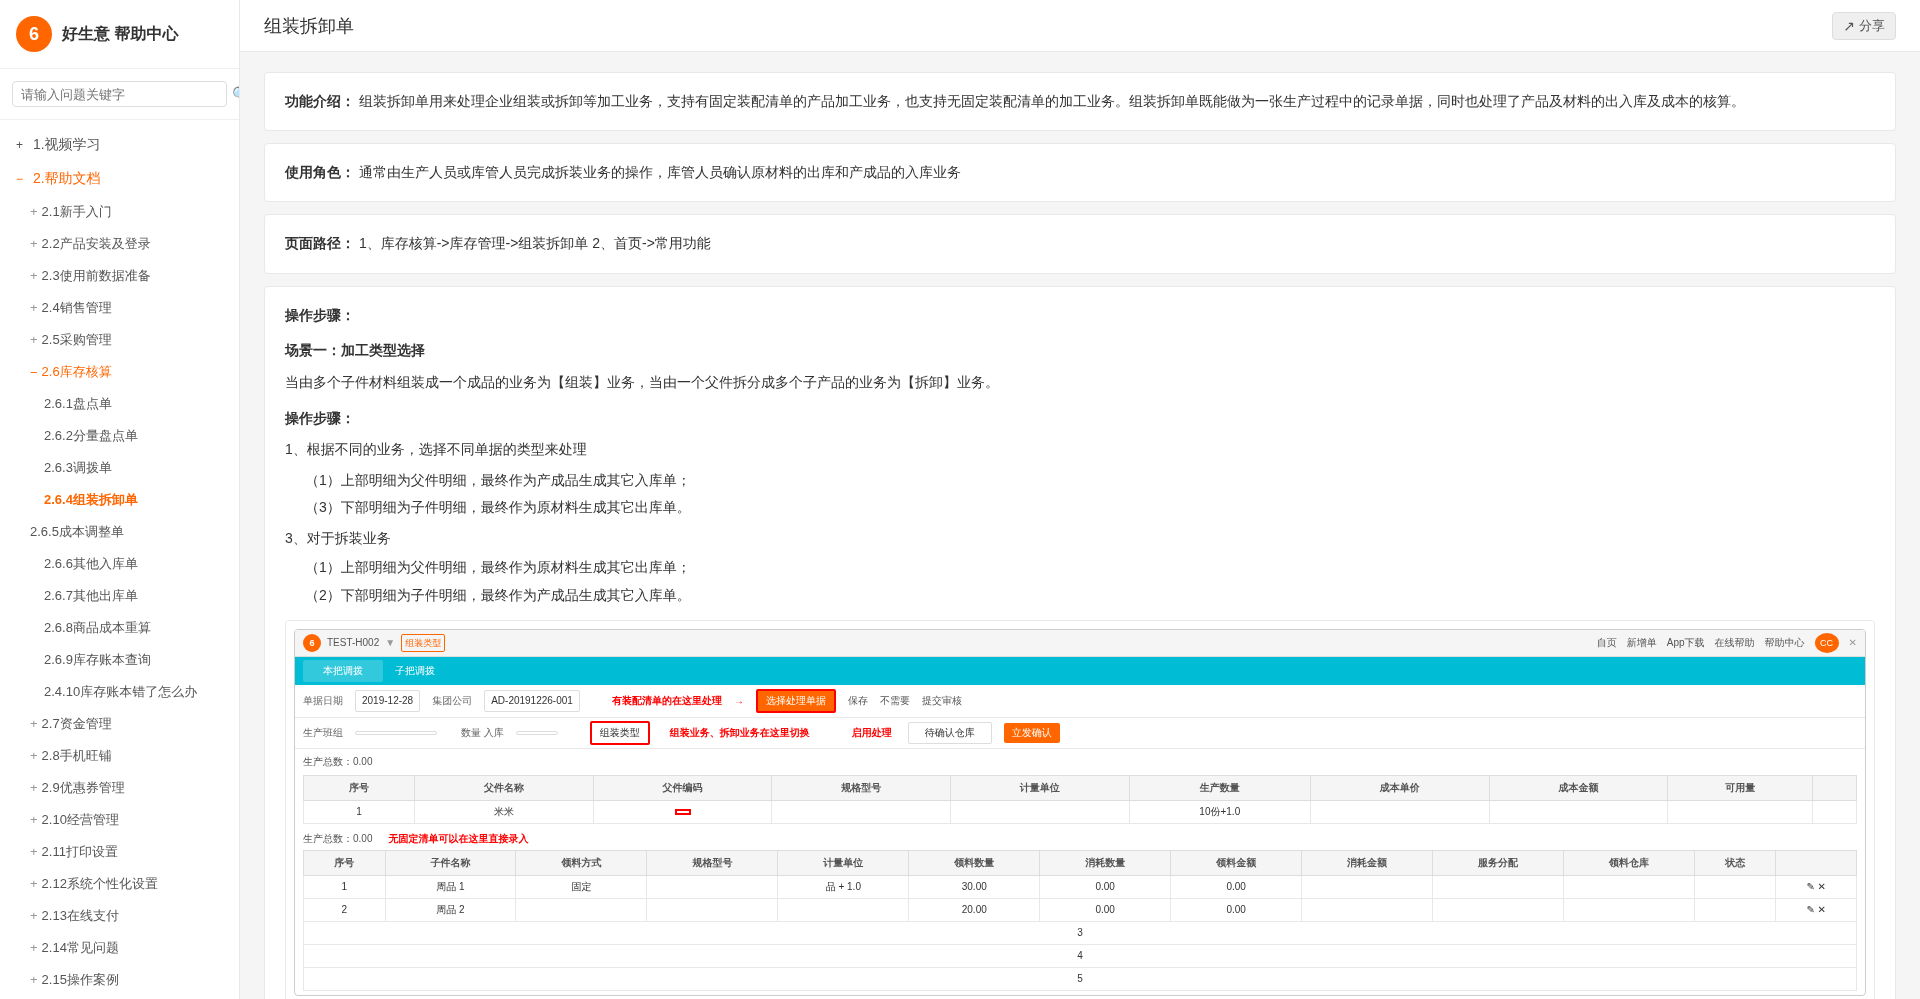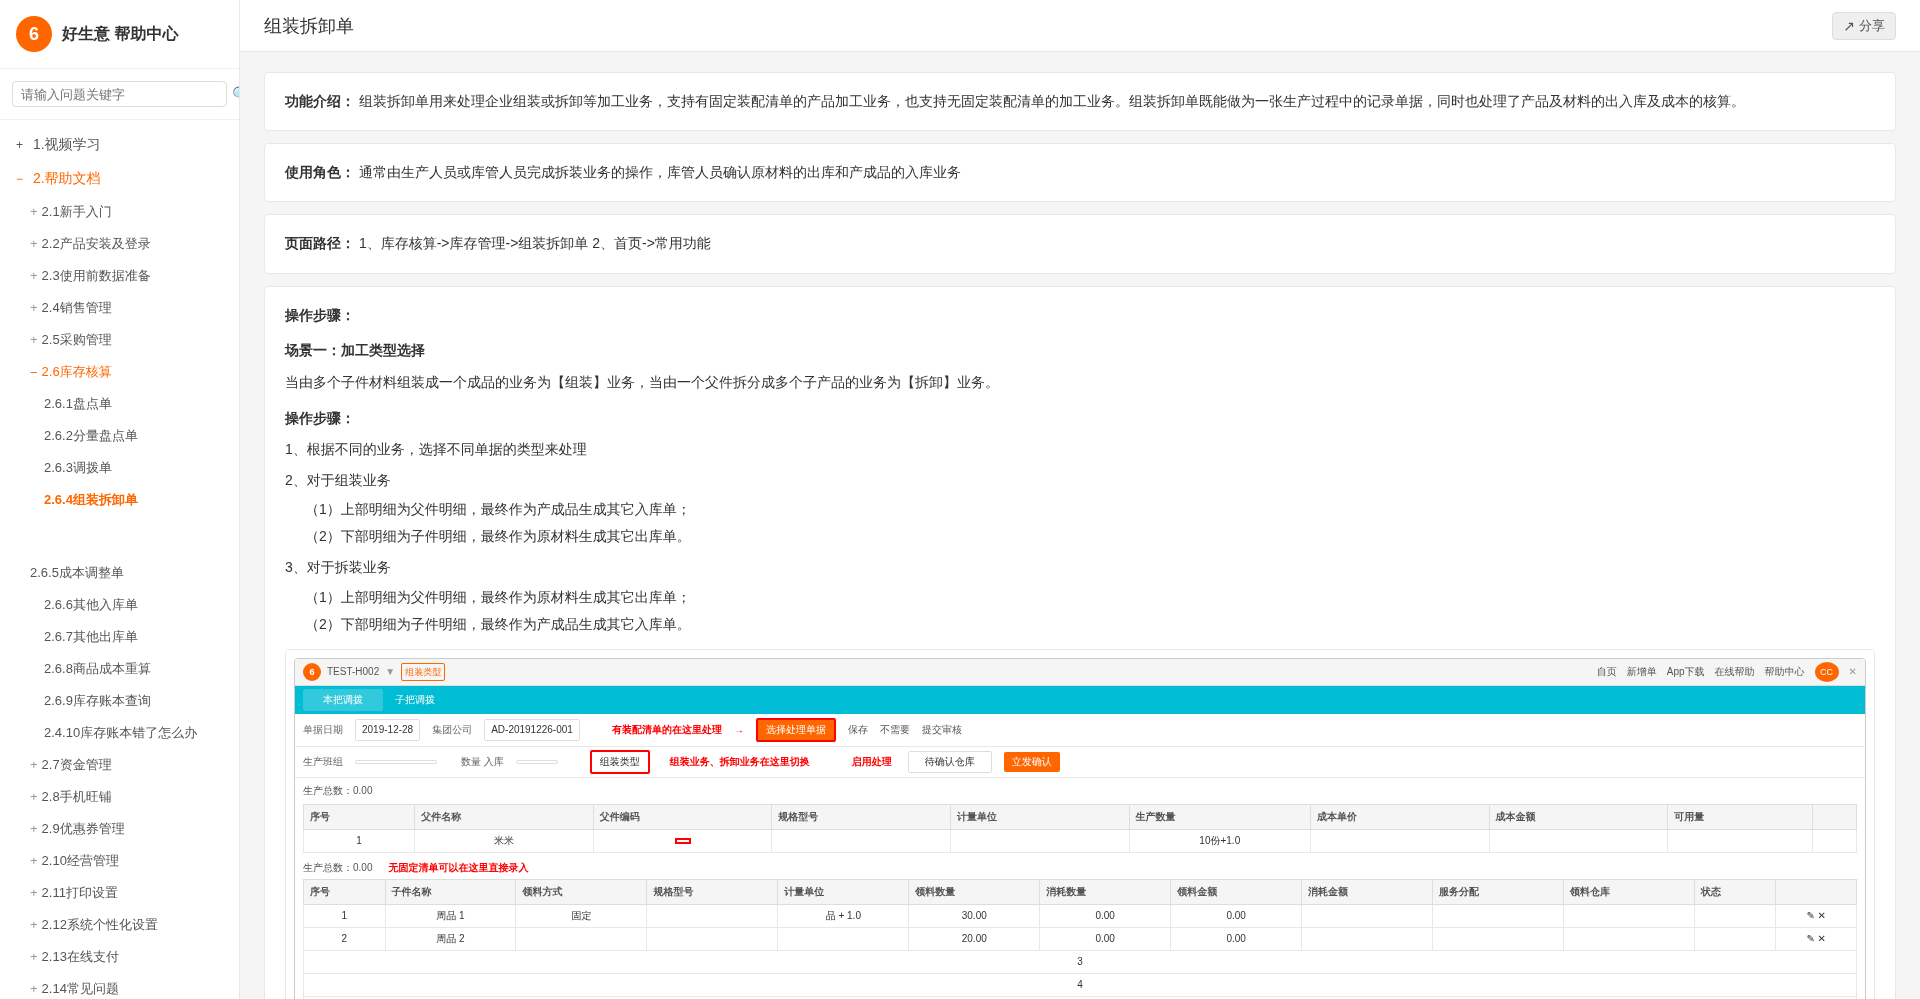--- a/index.html
+++ b/index.html
@@ -31,21 +31,21 @@
     .content-area { flex: 1; overflow-y: auto; background: #f5f5f5; padding: 20px 24px; }
     .content-card { background: #fff; border-radius: 4px; border: 1px solid #e8e8e8; margin-bottom: 12px; padding: 16px 20px; line-height: 1.8; font-size: 14px; color: #333; }
 
     
     .screenshot-container { background: #fff; border: 1px solid #e8e8e8; border-radius: 4px; margin-top: 12px; overflow: hidden; }
 
     
     .mock-ui { border: 1px solid #ccc; border-radius: 4px; background: #fff; font-size: 11px; overflow: hidden; position: relative; }
     .mock-logo-small { width: 18px; height: 18px; background: #f60; border-radius: 50%; display: flex; align-items: center; justify-content: center; color: #fff; font-size: 9px; font-weight: bold; }
     .mock-table { width: 100%; border-collapse: collapse; font-size: 10px; }
-    .mock-table th { background: #f5f5f5; border: 1px solid #ddd; padding: 3px 6px; text-align: left; color: #555; }
+    .mock-table th { background: #f5f5f5; border: 1px solid #ddd; padding: 3px 6px; text-align: center; color: #555; }
     .mock-table td { border: 1px solid #e8e8e8; padding: 2px 6px; text-align: center; color: #333; }
     .bold { font-weight: bold; }
   </style>
 </head>
 <body>
 
 <div class="sidebar">
   <div class="sidebar-logo">
     <div class="logo-icon">
       <span>6</span>
@@ -96,21 +96,21 @@
     </a>
     <a class="nav-sub-item" style="padding-left:44px;">
       <span>2.6.2分量盘点单</span>
     </a>
     <a class="nav-sub-item" style="padding-left:44px;">
       <span>2.6.3调拨单</span>
     </a>
     <a class="nav-sub-item active" style="padding-left:44px;color:#f60;font-weight:bold;">
       <span>2.6.4组装拆卸单</span>
     </a>
-    <a class="nav-sub-item" style="margin-top:41px;">
+    <a class="nav-sub-item" style="">
       <span>2.6.5成本调整单</span>
     </a>
     <a class="nav-sub-item" style="padding-left:44px;">
       <span>2.6.6其他入库单</span>
     </a>
     <a class="nav-sub-item" style="padding-left:44px;">
       <span>2.6.7其他出库单</span>
     </a>
     <a class="nav-sub-item" style="padding-left:44px;">
       <span>2.6.8商品成本重算</span>
@@ -180,23 +180,22 @@
     </div>
 
     <div class="content-card">
       <div style="font-weight:bold;margin-bottom:10px;">操作步骤：</div>
       <div style="font-weight:bold;margin-bottom:6px;">场景一：加工类型选择</div>
       <div style="margin-bottom:10px;line-height:1.9;">
         <span>当由多个子件材料组装成一个成品的业务为【组装】业务，当由一个父件拆分成多个子产品的业务为【拆卸】业务。</span>
       </div>
       <div style="font-weight:bold;margin-bottom:6px;">操作步骤：</div>
       <div style="margin-bottom:6px;">1、根据不同的业务，选择不同单据的类型来处理</div>
-      <div style="margin-bottom:4px;">2、对于组装业务</div>
       <div style="padding-left:20px;margin-bottom:2px;">（1）上部明细为父件明细，最终作为产成品生成其它入库单；</div>
-      <div style="padding-left:20px;margin-bottom:6px;">（2）下部明细为子件明细，最终作为原材料生成其它出库单。</div>
+      <div style="padding-left:20px;margin-bottom:6px;">（3）下部明细为子件明细，最终作为原材料生成其它出库单。</div>
       <div style="margin-bottom:4px;">3、对于拆装业务</div>
       <div style="padding-left:20px;margin-bottom:2px;">（1）上部明细为父件明细，最终作为原材料生成其它出库单；</div>
       <div style="padding-left:20px;margin-bottom:10px;">（2）下部明细为子件明细，最终作为产成品生成其它入库单。</div>
 
       <div class="screenshot-container">
         <div style="background:#fff;padding:8px;position:relative;">
           <div class="mock-ui">
 
             <div style="background:#f5f5f5;border-bottom:1px solid #ddd;padding:3px 8px;display:flex;align-items:center;justify-content:space-between;font-size:10px;">
               <div style="display:flex;align-items:center;gap:6px;">

